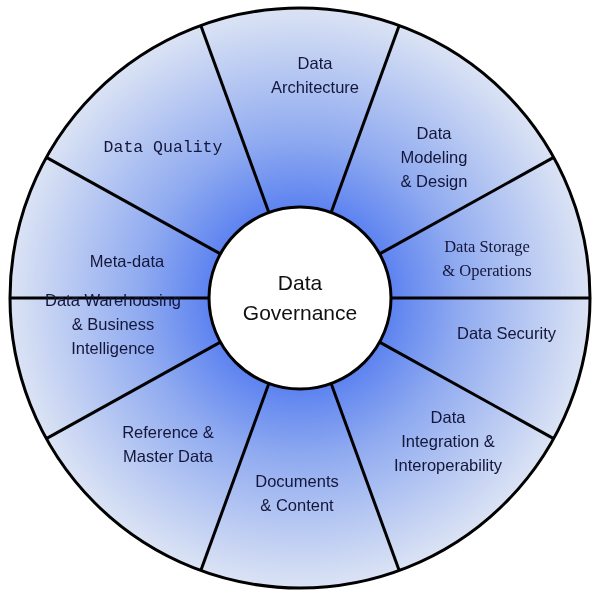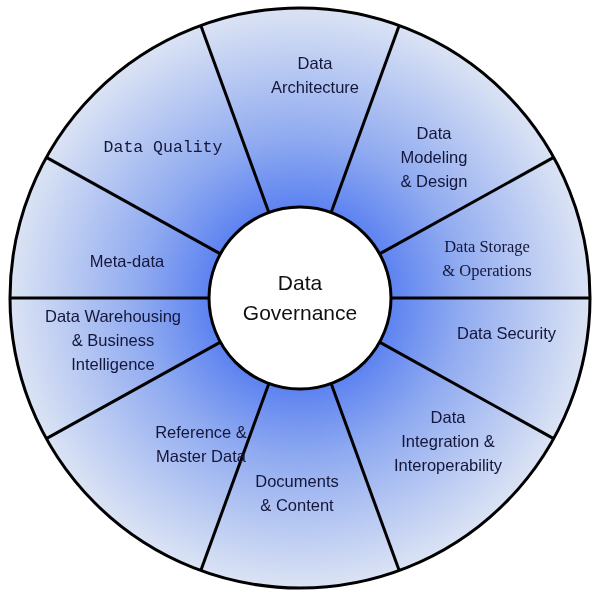--- a/index.html
+++ b/index.html
@@ -62,19 +62,19 @@
 Modeling
 &amp; Design</div>
 <div class="label" style="left:487px; top:259px;font-family:Liberation Serif, serif;">Data Storage
 &amp; Operations</div>
 <div class="label" style="left:487px; top:333px;padding-left:39px;">Data Security</div>
 <div class="label" style="left:448px; top:441px;">Data
 Integration &amp;
 Interoperability</div>
 <div class="label" style="left:297px; top:493px;">Documents
 &amp; Content</div>
-<div class="label" style="left:168px; top:444px;margin-left:33px;">Reference &amp;
+<div class="label" style="left:168px; top:444px;">Reference &amp;
 Master Data</div>
-<div class="label" style="left:113px; top:340px;">Data Warehousing
+<div class="label" style="left:113px; top:324px;">Data Warehousing
 &amp; Business
 Intelligence</div>
 <div class="label" style="left:107px; top:261px;margin-left:20px;">Meta-data</div>
 <div class="label" style="left:163px; top:148px;font-family:Liberation Mono, monospace;">Data Quality</div>
 
 </body></html>

